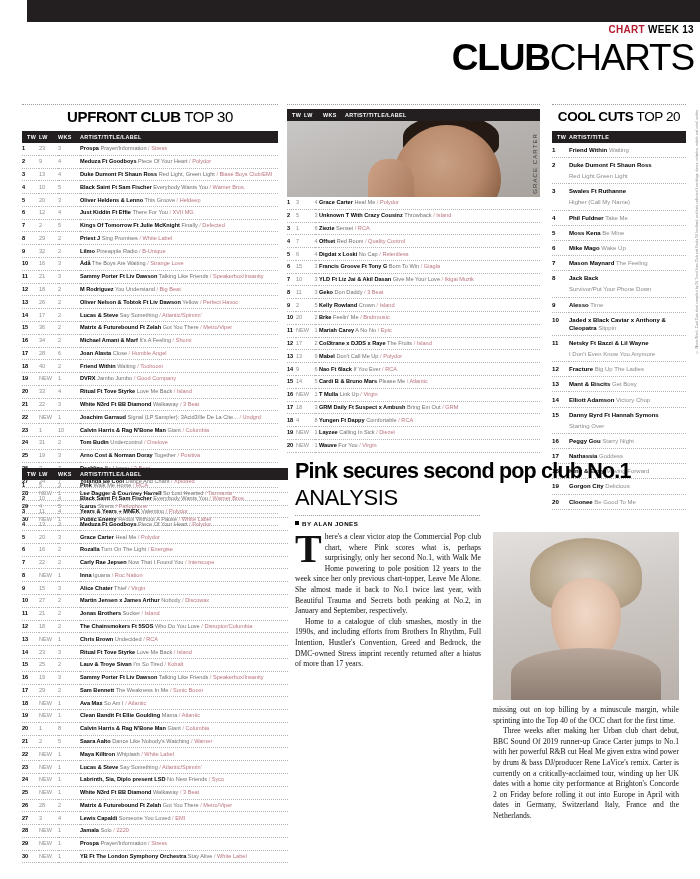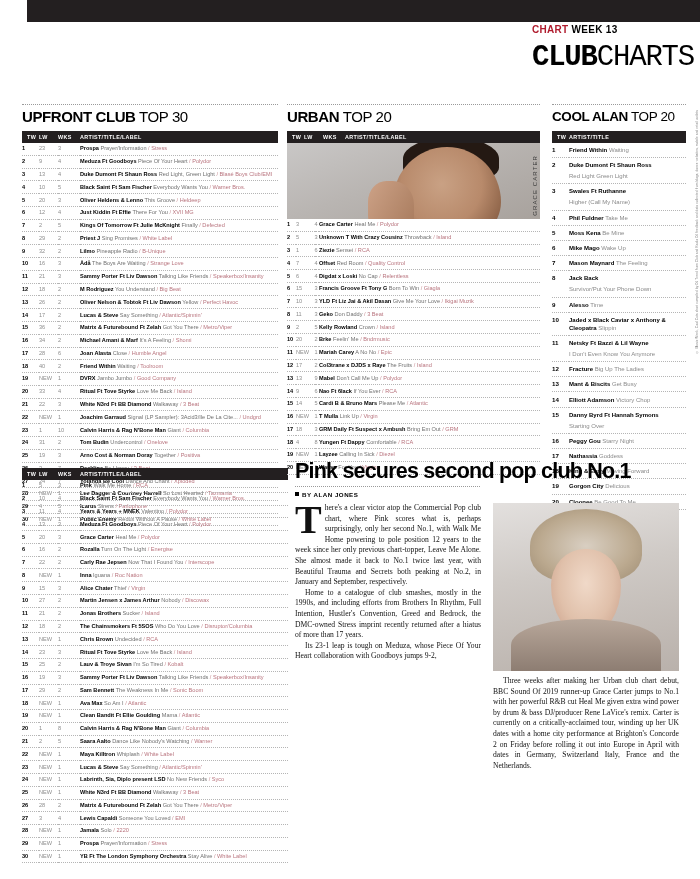--- a/index.html
+++ b/index.html
@@ -13,49 +13,48 @@
   }
 
   
   .topbar {
     position: absolute; left: 27px; top: 0; width: 673px; height: 22px;
     background: #231f20;
   }
 
   
   .masthead {
-    position: absolute; right: 6px; top: 24px; text-align: left;
+    position: absolute; right: 6px; top: 24px; text-align: right;
   }
   .chartweek {
     font-size: 10px; font-weight: bold; letter-spacing: .3px;
     margin-bottom: 2px;
   }
   .chartweek .red { color: #b01c2e; }
   .clubcharts {
-    font-size: 29px; letter-spacing: -1.2px; line-height: 42px;
+    font-size: 37px; letter-spacing: -1.2px; line-height: 42px;
     font-weight: 300;
-    font-family: Liberation Mono, monospace;
   }
   .clubcharts b { font-weight: bold; }
 
   
   .col { position: absolute; }
   .col-upfront   { left: 22px;  top: 104px; width: 256px; }
   .col-pop       { left: 22px;  top: 468px; width: 266px; }
   .col-urban     { left: 287px; top: 104px; width: 253px; }
   .col-cool      { left: 552px; top: 104px; width: 134px; }
   .col-analysis  { left: 295px; top: 460px; width: 395px; }
 
   .dotrule {
     border-top: 1px dotted #9a9a9a;
     height: 0; margin-bottom: 4px;
   }
   .secthead {
     font-size: 15px; font-weight: 300; letter-spacing: -.4px;
-    white-space: nowrap; margin-bottom: 6px; line-height: 16px;
+    white-space: nowrap; margin-bottom: 6px; line-height: 16px; text-align: center;
   }
   .secthead b { font-weight: bold; }
   .secthead.small { font-size: 13.5px; }
 
   
   table.chart { width: 100%; border-collapse: collapse; }
   table.chart thead th {
     background: #231f20; color: #fff;
     font-size: 5.4px; font-weight: bold; letter-spacing: .35px;
     text-align: left; padding: 3px 0 3px 0; line-height: 6px;
@@ -581,24 +580,20 @@
           <td class="lw">NEW</td>
           <td class="wks">1</td>
           <td class="info"><span class="artist">YB Ft The London Symphony Orchestra</span><span class="title"> Stay Alive</span><span class="sep"> / </span><span class="label">White Label</span></td>
         </tr>
       </tbody>
   </table>
 </div>
 
 <div class="col col-urban">
   <div class="dotrule"></div>
-  <div class="secthead">
-    <b>URBAN</b>
-    <span>TOP 20</span>
-  </div>
   <table class="chart">
     <thead>
         <tr>
       <th class="h-tw">TW</th>
       <th class="h-lw">LW</th>
       <th class="h-wks">WKS</th>
       <th>ARTIST/TITLE/LABEL</th>
     </tr>
       </thead>
   </table>
@@ -730,21 +725,21 @@
           <td class="wks">1</td>
           <td class="info"><span class="artist">Wauve</span><span class="title"> For You</span><span class="sep"> / </span><span class="label">Virgin</span></td>
         </tr>
       </tbody>
   </table>
 </div>
 
 <div class="col col-cool">
   <div class="dotrule"></div>
   <div class="secthead small">
-    <b>COOL ALAN</b>
+    <b>COOL CUTS</b>
     <span>TOP 20</span>
   </div>
   <table class="chart cool">
     <thead>
         <tr>
       <th class="h-tw">TW</th>
       <th>ARTIST/TITLE</th>
     </tr>
       </thead>
     <tbody>
@@ -827,38 +822,39 @@
         <tr>
           <td class="tw">20</td>
           <td class="info"><span class="artist">Cloonee</span><span class="title"> Be Good To Me</span></td>
         </tr>
       </tbody>
   </table>
 </div>
 
 <div class="col col-analysis">
   <div class="headline">Pink secures second pop club No.1</div>
+  <div class="kicker">ANALYSIS</div>
   <div class="byline-rule"></div>
   <div class="byline">
     <span class="sq"></span><span>BY ALAN JONES</span>
   </div>
   <div class="colwrap">
     <div class="acol">
       <div class="article">
         <p class="noind"><span class="dropcap">T</span><span>here's a clear victor atop the Commercial Pop club chart, where Pink scores what is, perhaps surprisingly, only her second No.1, with Walk Me Home powering to pole position 12 years to the week since her only previous chart-topper, Leave Me Alone. She almost made it back to No.1 twice last year, with Beautiful Trauma and Secrets both peaking at No.2, in January and September, respectively.</span></p>
         <p>Home to a catalogue of club smashes, mostly in the 1990s, and including efforts from Brothers In Rhythm, Full Intention, Hustler's Convention, Greed and Bedrock, the DMC-owned Stress imprint recently returned after a hiatus of more than 17 years.</p>
-        <p>Its 23-1 leap is tough on Meduza, whose Piece Of Your Heart collaboration with Goodboys jumps 9-2,</p>
       </div>
     </div>
     <div class="acol">
       <div class="pinkphoto">
         <div class="pk-hair"></div>
         <div class="pk-face"></div>
         <div class="pk-body"></div>
       </div>
       <div class="article">
+        <p class="noind">missing out on top billing by a minuscule margin, while sprinting into the Top 40 of the OCC chart for the first time.</p>
         <p>Three weeks after making her Urban club chart debut, BBC Sound Of 2019 runner-up Grace Carter jumps to No.1 with her powerful R&amp;B cut Heal Me given extra wind power by drum &amp; bass DJ/producer Rene LaVice's remix. Carter is currently on a critically-acclaimed tour, winding up her UK dates with a home city performance at Brighton's Concorde 2 on Friday before rolling it out into Europe in April with dates in Germany, Switzerland Italy, France and the Netherlands.</p>
       </div>
     </div>
   </div>
 </div>
 
 <div class="copyv">© Music Week, Cool Cuts chart compiled by DJ Trend from Club and Radio DJ feedback and data collected from blogs, dance websites, mobile and retail outlets</div>
 
 </body></html>

